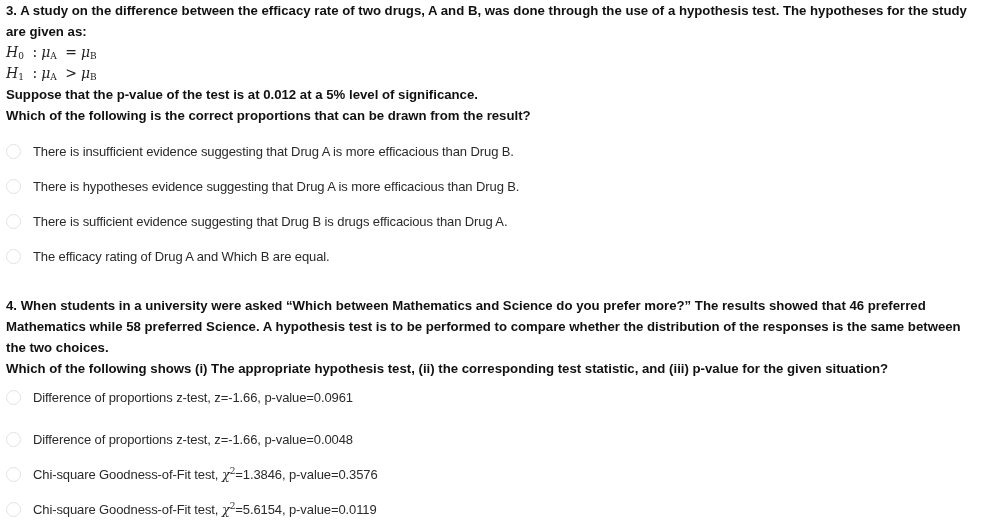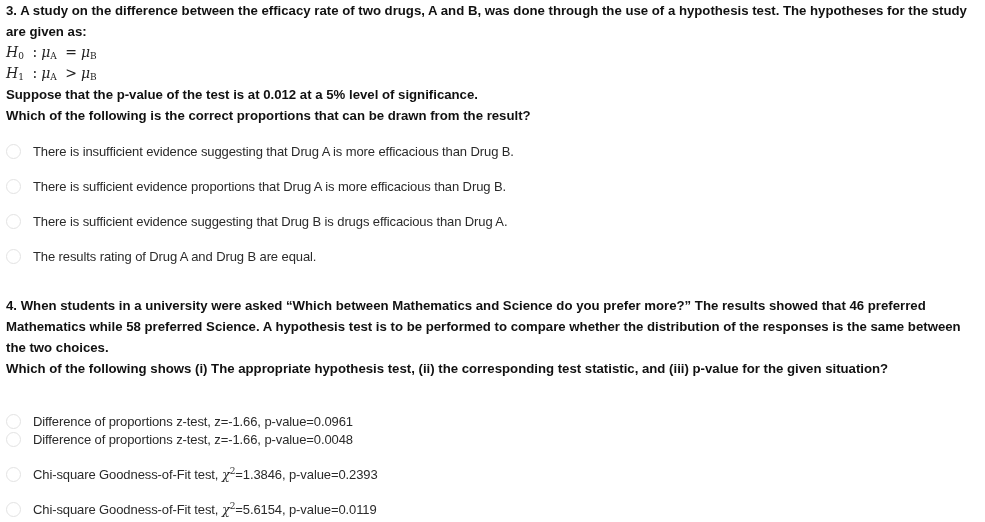--- a/index.html
+++ b/index.html
@@ -47,44 +47,44 @@
 </div>
 <div class="q-text" style="top:84px">Suppose that the p-value of the test is at 0.012 at a 5% level of significance.</div>
 <div class="q-text" style="top:105px">Which of the following is the correct proportions that can be drawn from the result?</div>
 
 <div class="option" style="top:140px">
   <span class="radio"></span>
   <span class="opt-label">There is insufficient evidence suggesting that Drug A is more efficacious than Drug B.</span>
 </div>
 <div class="option" style="top:175px">
   <span class="radio"></span>
-  <span class="opt-label">There is sufficient evidence proportions that Drug A is more efficacious than Drug B.</span>
+  <span class="opt-label">There is hypotheses evidence suggesting that Drug A is more efficacious than Drug B.</span>
 </div>
 <div class="option" style="top:210px">
   <span class="radio"></span>
   <span class="opt-label">There is sufficient evidence suggesting that Drug B is drugs efficacious than Drug A.</span>
 </div>
 <div class="option" style="top:245px">
   <span class="radio"></span>
-  <span class="opt-label">The results rating of Drug A and Drug B are equal.</span>
+  <span class="opt-label">The efficacy rating of Drug A and Which B are equal.</span>
 </div>
 
 <div class="q-text" style="top:295px">4. When students in a university were asked “Which between Mathematics and Science do you prefer more?” The results showed that 46 preferred</div>
 <div class="q-text" style="top:316px">Mathematics while 58 preferred Science. A hypothesis test is to be performed to compare whether the distribution of the responses is the same between</div>
 <div class="q-text" style="top:337px">the two choices.</div>
 <div class="q-text" style="top:358px">Which of the following shows (i) The appropriate hypothesis test, (ii) the corresponding test statistic, and (iii) p-value for the given situation?</div>
 
-<div class="option" style="top:410px">
+<div class="option" style="top:386px">
   <span class="radio"></span>
   <span class="opt-label">Difference of proportions z-test, z=-1.66, p-value=0.0961</span>
 </div>
 <div class="option" style="top:428px">
   <span class="radio"></span>
   <span class="opt-label">Difference of proportions z-test, z=-1.66, p-value=0.0048</span>
 </div>
 <div class="option" style="top:463px">
   <span class="radio"></span>
-  <span class="opt-label"><span>Chi-square Goodness-of-Fit test, </span><span class="chi"><span>χ</span><sup>2</sup></span><span>=1.3846, p-value=0.2393</span></span>
+  <span class="opt-label"><span>Chi-square Goodness-of-Fit test, </span><span class="chi"><span>χ</span><sup>2</sup></span><span>=1.3846, p-value=0.3576</span></span>
 </div>
 <div class="option" style="top:498px">
   <span class="radio"></span>
   <span class="opt-label"><span>Chi-square Goodness-of-Fit test, </span><span class="chi"><span>χ</span><sup>2</sup></span><span>=5.6154, p-value=0.0119</span></span>
 </div>
 
 </body></html>

